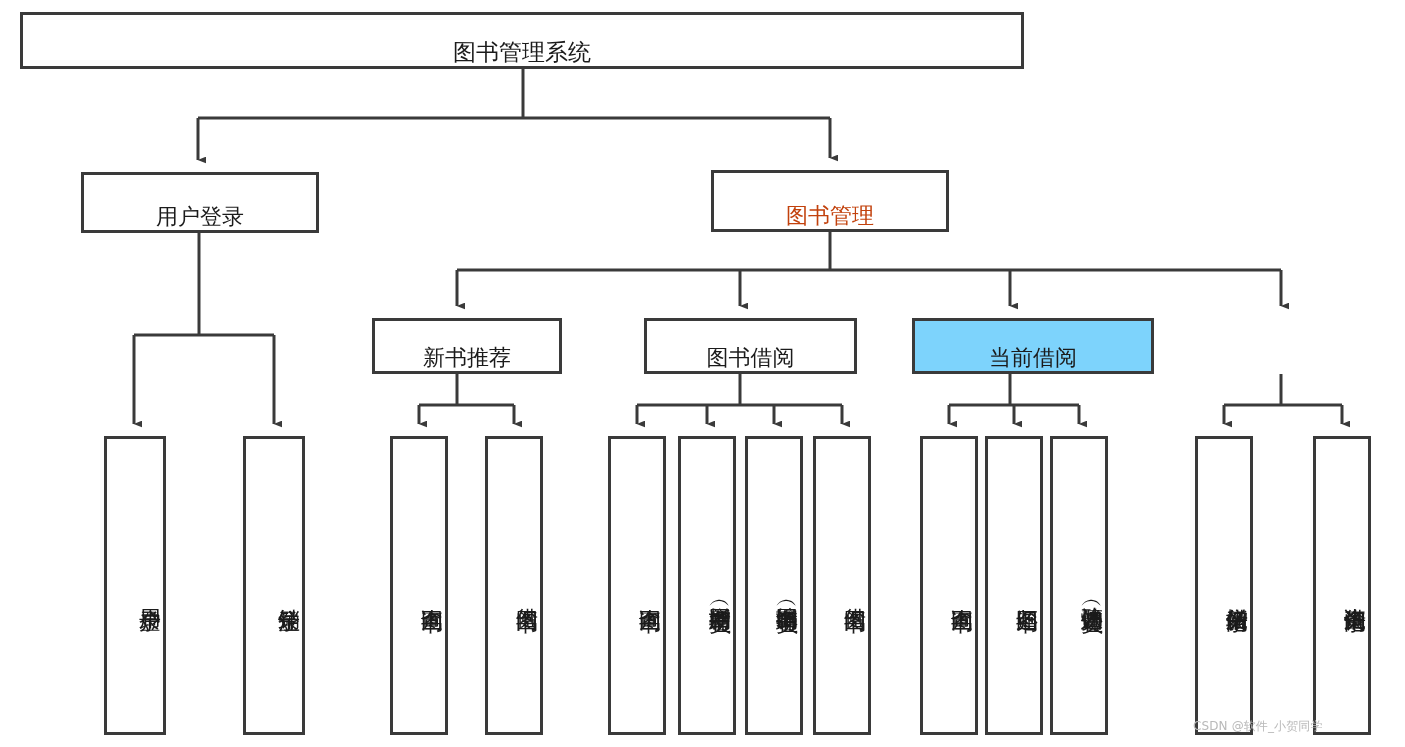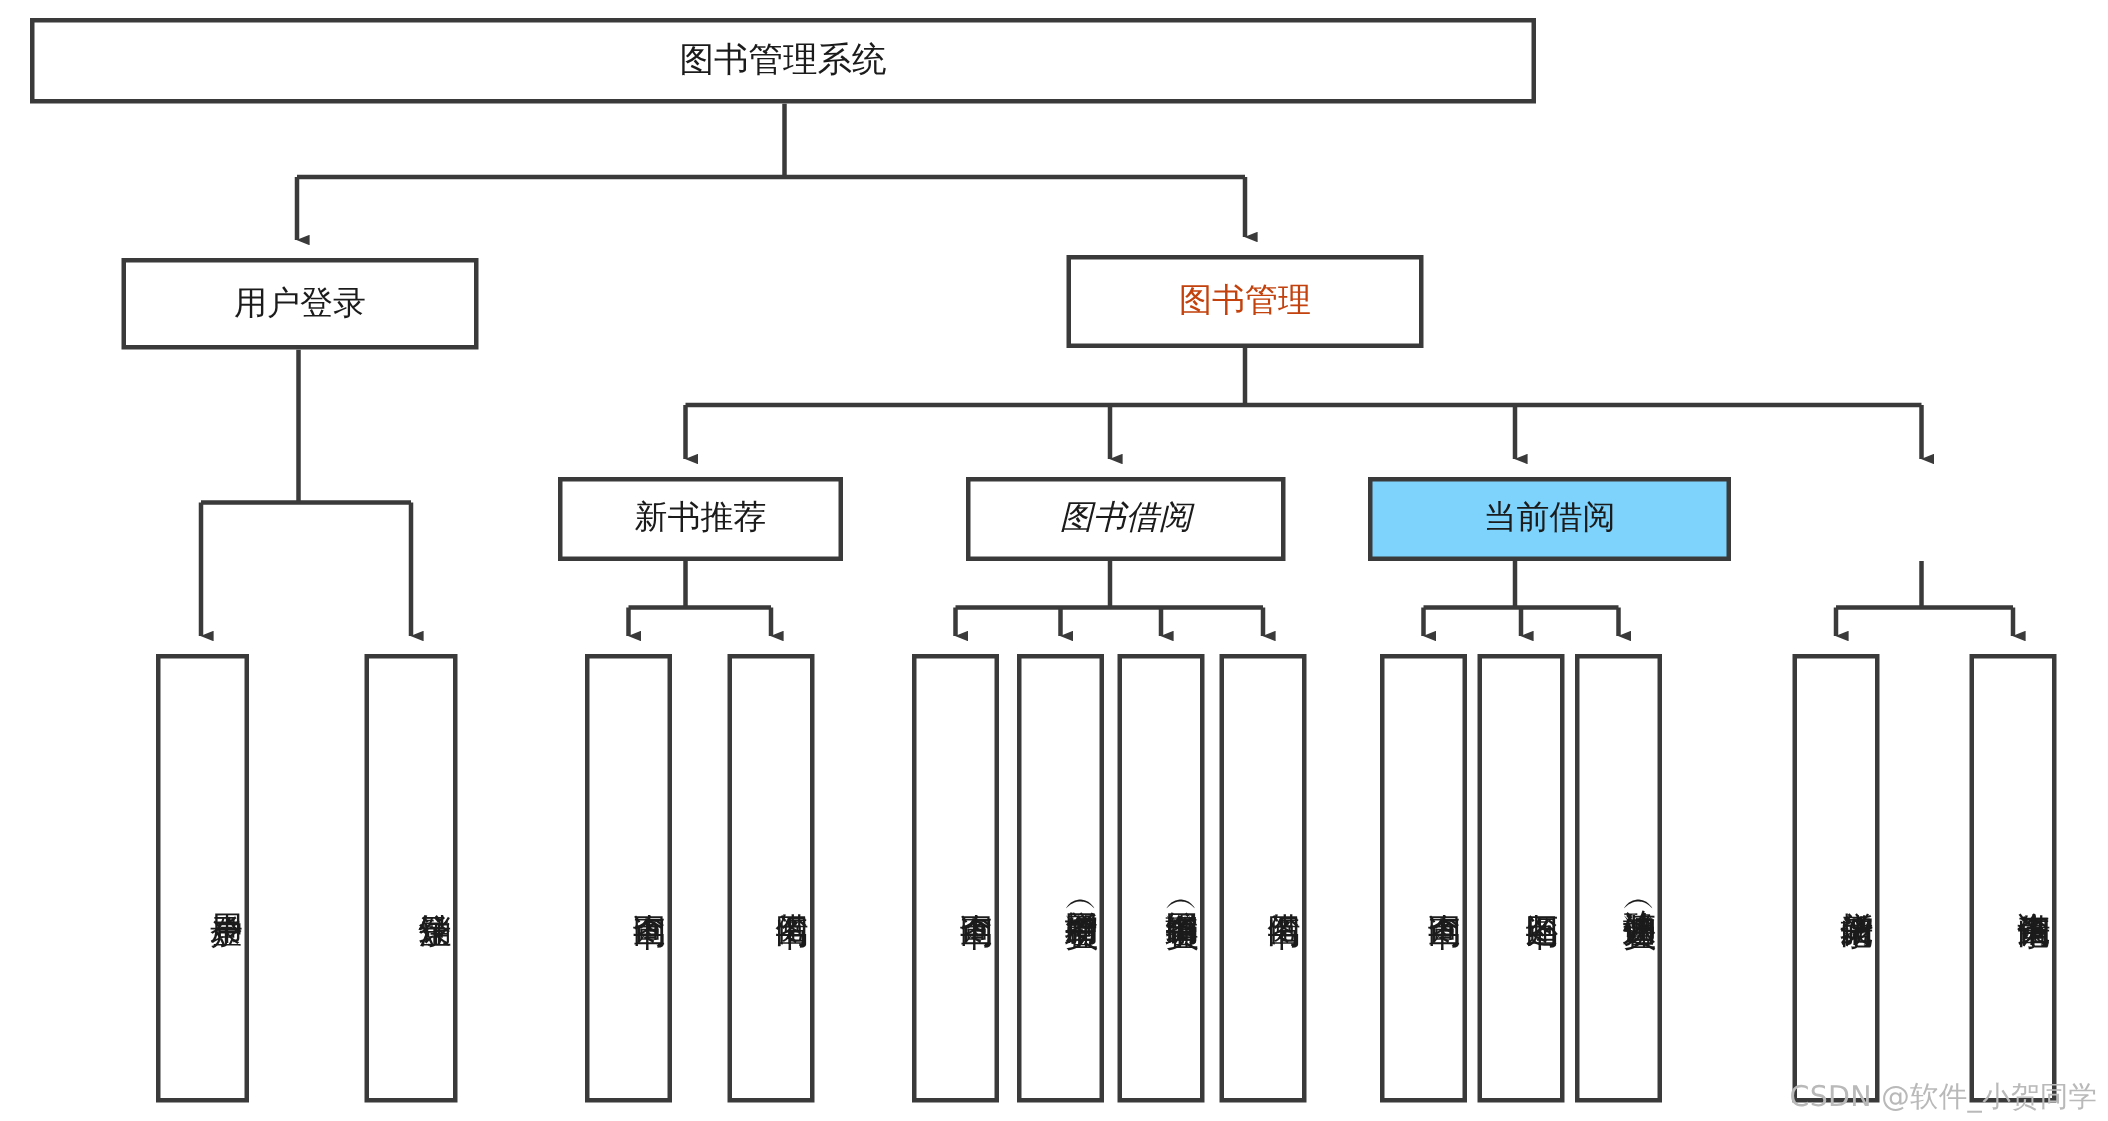--- a/index.html
+++ b/index.html
@@ -34,41 +34,42 @@
     border: 3px solid #3a3a3a;
     background: #ffffff;
     display: flex;
     align-items: center;
     justify-content: center;
     color: #1b1b1b;
     line-height: 1.18;
   }
   .node.horiz {
     writing-mode: horizontal-tb;
+    align-items: flex-end;
   }
   .node.vert {
     writing-mode: vertical-rl;
     text-orientation: upright;
     letter-spacing: 0.04em;
     align-items: flex-start;
     justify-content: center;
     padding-top: 14px;
   }
   .node .label {
     display: block;
     white-space: pre-line;
     text-align: center;
   }
   .node.root  { font-size: 23px; }
   .node.lvl1  { font-size: 22px; }
   .node.lvl2  { font-size: 22px; margin-left: 10px; }
   .node.leaf  { font-size: 22px; }
   .watermark {
     position: absolute;
-    font-size: 19px;
+    font-size: 12px;
     color: #b9b9b9;
     white-space: nowrap;
     letter-spacing: 0.01em;
     font-family: "DejaVu Sans", "Liberation Sans", sans-serif;
   }
 </style>
 </head>
 <body>
 
 <div id="canvas">
@@ -131,21 +132,21 @@
   <div class="node horiz lvl1" style="left: 81px; top: 172px; width: 238px; height: 61px; border-color: rgb(58, 58, 58); background: rgb(255, 255, 255); color: rgb(27, 27, 27);">
     <span class="label">用户登录</span>
   </div>
   <div class="node horiz lvl1" style="left: 711px; top: 170px; width: 238px; height: 62px; border-color: rgb(58, 58, 58); background: rgb(255, 255, 255); color: #c2410c;">
     <span class="label">图书管理</span>
   </div>
 
   <div class="node horiz lvl2" style="left: 362px; top: 318px; width: 190px; height: 56px; border-color: rgb(58, 58, 58); background: rgb(255, 255, 255); color: rgb(27, 27, 27);">
     <span class="label">新书推荐</span>
   </div>
-  <div class="node horiz lvl2" style="left: 634px; top: 318px; width: 213px; height: 56px; border-color: rgb(58, 58, 58); background: rgb(255, 255, 255); color: rgb(27, 27, 27); font-style: italic;">
+  <div class="node horiz lvl2" style="left: 634px; top: 318px; width: 213px; height: 56px; border-color: rgb(58, 58, 58); background: rgb(255, 255, 255); color: rgb(27, 27, 27);">
     <span class="label">图书借阅</span>
   </div>
   <div class="node horiz lvl2" style="left: 902px; top: 318px; width: 242px; height: 56px; border-color: rgb(58, 58, 58); background: #7dd3fc; color: rgb(27, 27, 27);">
     <span class="label">当前借阅</span>
   </div>
 
   <div class="node vert leaf" style="left: 104px; top: 436px; width: 62px; height: 299px; border-color: rgb(58, 58, 58); background: rgb(255, 255, 255); color: rgb(27, 27, 27);">
     <span class="label">用户登录</span>
   </div>
   <div class="node vert leaf" style="left: 243px; top: 436px; width: 62px; height: 299px; border-color: rgb(58, 58, 58); background: rgb(255, 255, 255); color: rgb(27, 27, 27);">

